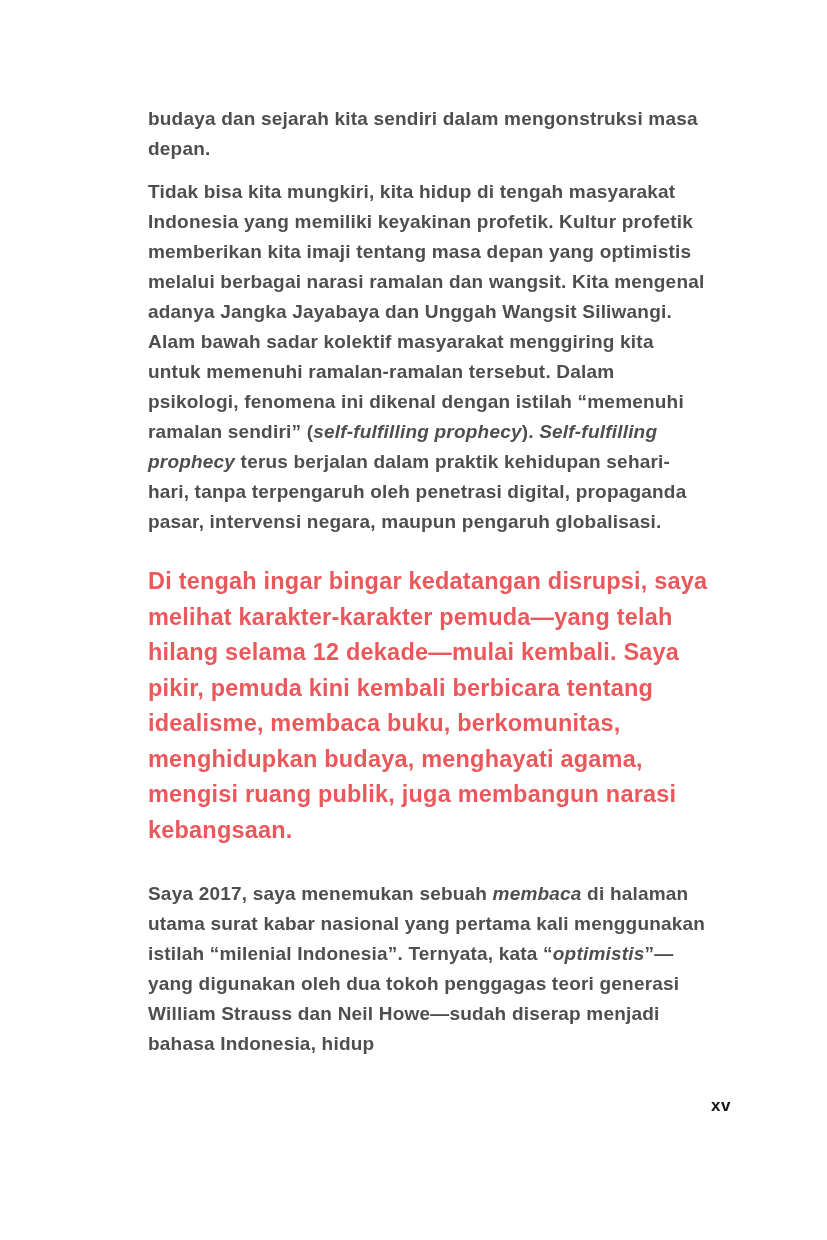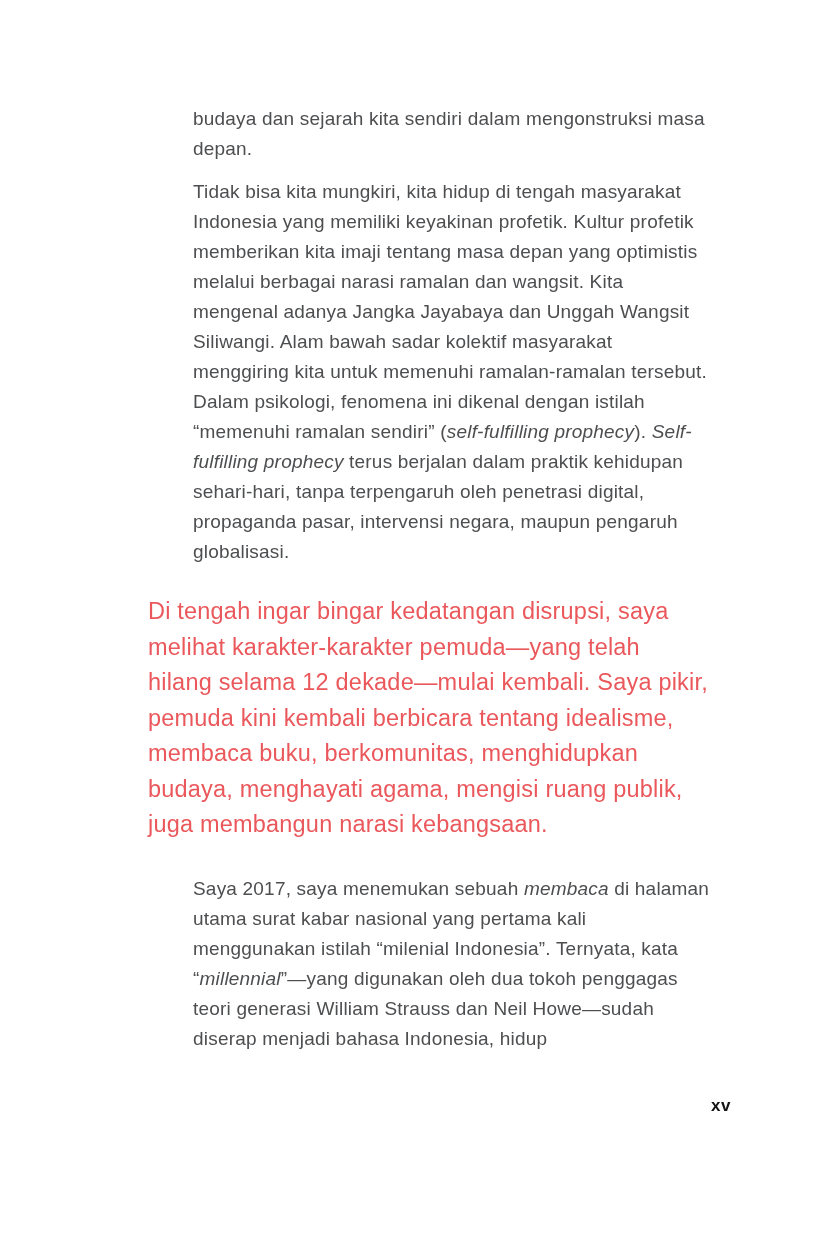--- a/index.html
+++ b/index.html
@@ -23,33 +23,32 @@
     left: 148px;
     width: 562px;
   }
 
   .body-para {
     color: #4d4e50;
     font-size: 19px;
     line-height: 30px;
     letter-spacing: 0.2px;
     margin-bottom: 13px;
-    font-weight: 400;
-    margin-left: 45px;
+    font-weight: 700;
   }
 
   .body-para em {
     font-style: italic;
   }
 
   .pull-quote {
     color: #ea585c;
     font-size: 23.5px;
     line-height: 35.5px;
-    font-weight: 400;
+    font-weight: 700;
     letter-spacing: 0.2px;
     margin-top: 27px;
     margin-bottom: 31px;
   }
 
   .page-number {
     position: absolute;
     top: 1096px;
     right: 96px;
     color: #131313;
@@ -62,17 +61,17 @@
 <body>
 
 <div class="page">
   <div class="content">
     <p class="body-para"><span>budaya dan sejarah kita sendiri dalam mengonstruksi masa depan.</span></p>
 
     <p class="body-para"><span>Tidak bisa kita mungkiri, kita hidup di tengah masyarakat Indonesia yang memiliki keyakinan profetik. Kultur profetik memberikan kita imaji tentang masa depan yang optimistis melalui berbagai narasi ramalan dan wangsit. Kita mengenal adanya Jangka Jayabaya dan Unggah Wangsit Siliwangi. Alam bawah sadar kolektif masyarakat menggiring kita untuk memenuhi ramalan-ramalan tersebut. Dalam psikologi, fenomena ini dikenal dengan istilah “memenuhi ramalan sendiri” (</span><em>self-fulfilling prophecy</em><span>). </span><em>Self-fulfilling prophecy</em><span> terus berjalan dalam praktik kehidupan sehari-hari, tanpa terpengaruh oleh penetrasi digital, propaganda pasar, intervensi negara, maupun pengaruh globalisasi.</span></p>
 
     <p class="pull-quote"><span>Di tengah ingar bingar kedatangan disrupsi, saya melihat karakter-karakter pemuda—yang telah hilang selama 12 dekade—mulai kembali. Saya pikir, pemuda kini kembali berbicara tentang idealisme, membaca buku, berkomunitas, menghidupkan budaya, menghayati agama, mengisi ruang publik, juga membangun narasi kebangsaan.</span></p>
 
-    <p class="body-para"><span>Saya 2017, saya menemukan sebuah </span><em>membaca</em><span> di halaman utama surat kabar nasional yang pertama kali menggunakan istilah “milenial Indonesia”. Ternyata, kata “</span><em>millennial</em><span>”—yang digunakan oleh dua tokoh penggagas teori generasi William Strauss dan Neil Howe—sudah diserap menjadi bahasa Indonesia, hidup</span></p>
+    <p class="body-para"><span>Saya 2017, saya menemukan sebuah </span><em>membaca</em><span> di halaman utama surat kabar nasional yang pertama kali menggunakan istilah “milenial Indonesia”. Ternyata, kata “</span><em>optimistis</em><span>”—yang digunakan oleh dua tokoh penggagas teori generasi William Strauss dan Neil Howe—sudah diserap menjadi bahasa Indonesia, hidup</span></p>
   </div>
 
   <div class="page-number">xv</div>
 </div>
 
 </body></html>

